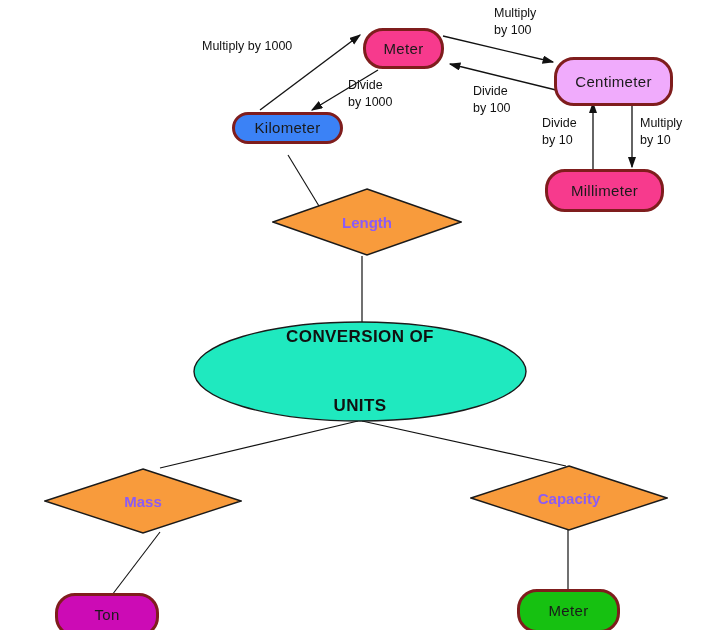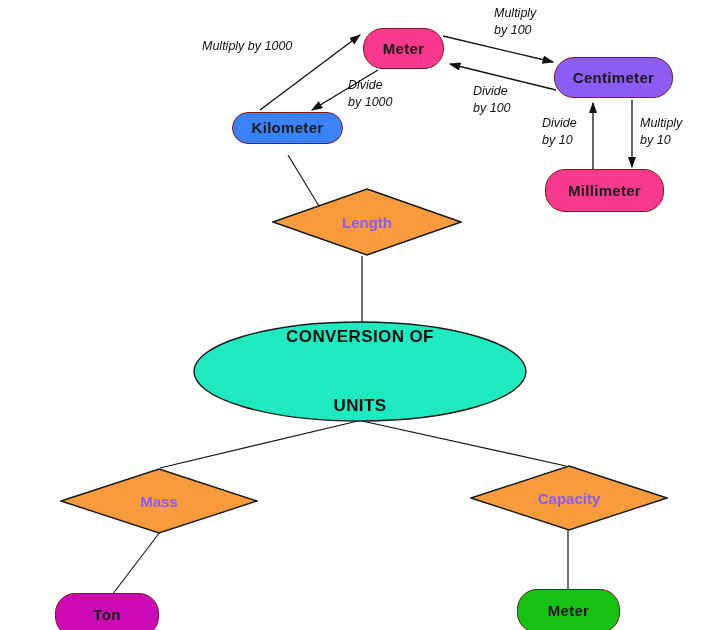--- a/index.html
+++ b/index.html
@@ -28,23 +28,23 @@
     position: absolute;
     display: flex;
     align-items: center;
     justify-content: center;
     box-sizing: border-box;
     color: #1a1a1a;
     text-align: center;
     z-index: 3;
   }
   .node-rounded {
-    border: 1px solid #7f1d1d;
+    border: 3px solid #7f1d1d;
     border-radius: 20px / 20px;
-    font-weight: bold;
+    font-weight: normal;
     letter-spacing: 0.3px;
   }
   .node-label {
     pointer-events: none;
     line-height: 1.15;
   }
   .diamond-wrap {
     position: absolute;
     z-index: 2;
   }
@@ -82,21 +82,20 @@
     letter-spacing: 0.4px;
   }
   .ellipse-text span { line-height: 1.9; }
   .edge-label {
     position: absolute;
     color: #111111;
     font-size: 12.5px;
     line-height: 1.35;
     white-space: nowrap;
     z-index: 4;
-    font-style: italic;
   }
   .edge-label.two-line { white-space: normal; }
 </style>
 </head>
 <body>
 
 <div id="canvas">
 
   <svg id="edges" viewBox="0 0 711 630">
     <defs>
@@ -158,21 +157,21 @@
   </div>
 
   <div class="node node-rounded" style="left:363px; top:28px; width:81px; height:41px; background:#F73A8D; font-size:15px;">
     <span class="node-label">Meter</span>
   </div>
 
   <div class="node node-rounded" style="left:232px; top:112px; width:111px; height:32px; background:#3b82f6; font-size:15px;">
     <span class="node-label">Kilometer</span>
   </div>
 
-  <div class="node node-rounded" style="left:554px; top:57px; width:119px; height:41px; background:#8b5cf6; font-size:15px;">
+  <div class="node node-rounded" style="left:554px; top:57px; width:119px; height:49px; background:#f0abfc; font-size:15px;">
     <span class="node-label">Centimeter</span>
   </div>
 
   <div class="node node-rounded" style="left:545px; top:169px; width:119px; height:43px; background:#F73A8D; font-size:15px;">
     <span class="node-label">Millimeter</span>
   </div>
 
   <div class="node node-rounded" style="left:55px; top:593px; width:104px; height:44px; background:#CC0BB5; font-size:15px;">
     <span class="node-label">Ton</span>
   </div>
@@ -181,21 +180,21 @@
     <span class="node-label">Meter</span>
   </div>
 
   <div class="diamond-wrap" style="left:272px; top:188px; width:190px; height:68px;">
     <svg width="190" height="68" viewBox="0 0 190 68">
       <polygon points="95,1 189,34 95,67 1,34" fill="#F89B3C" stroke="#1a1a1a" stroke-width="1.4"></polygon>
     </svg>
     <div class="diamond-text" style="font-size:15px;">Length</div>
   </div>
 
-  <div class="diamond-wrap" style="left:60px; top:468px; width:198px; height:66px;text-decoration:underline;">
+  <div class="diamond-wrap" style="left:44px; top:468px; width:198px; height:66px;text-decoration:underline;">
     <svg width="198" height="66" viewBox="0 0 198 66">
       <polygon points="99,1 197,33 99,65 1,33" fill="#F89B3C" stroke="#1a1a1a" stroke-width="1.4"></polygon>
     </svg>
     <div class="diamond-text" style="font-size:15px;">Mass</div>
   </div>
 
   <div class="diamond-wrap" style="left:470px; top:465px; width:198px; height:66px;text-decoration:underline;">
     <svg width="198" height="66" viewBox="0 0 198 66">
       <polygon points="99,1 197,33 99,65 1,33" fill="#F89B3C" stroke="#1a1a1a" stroke-width="1.4"></polygon>
     </svg>

